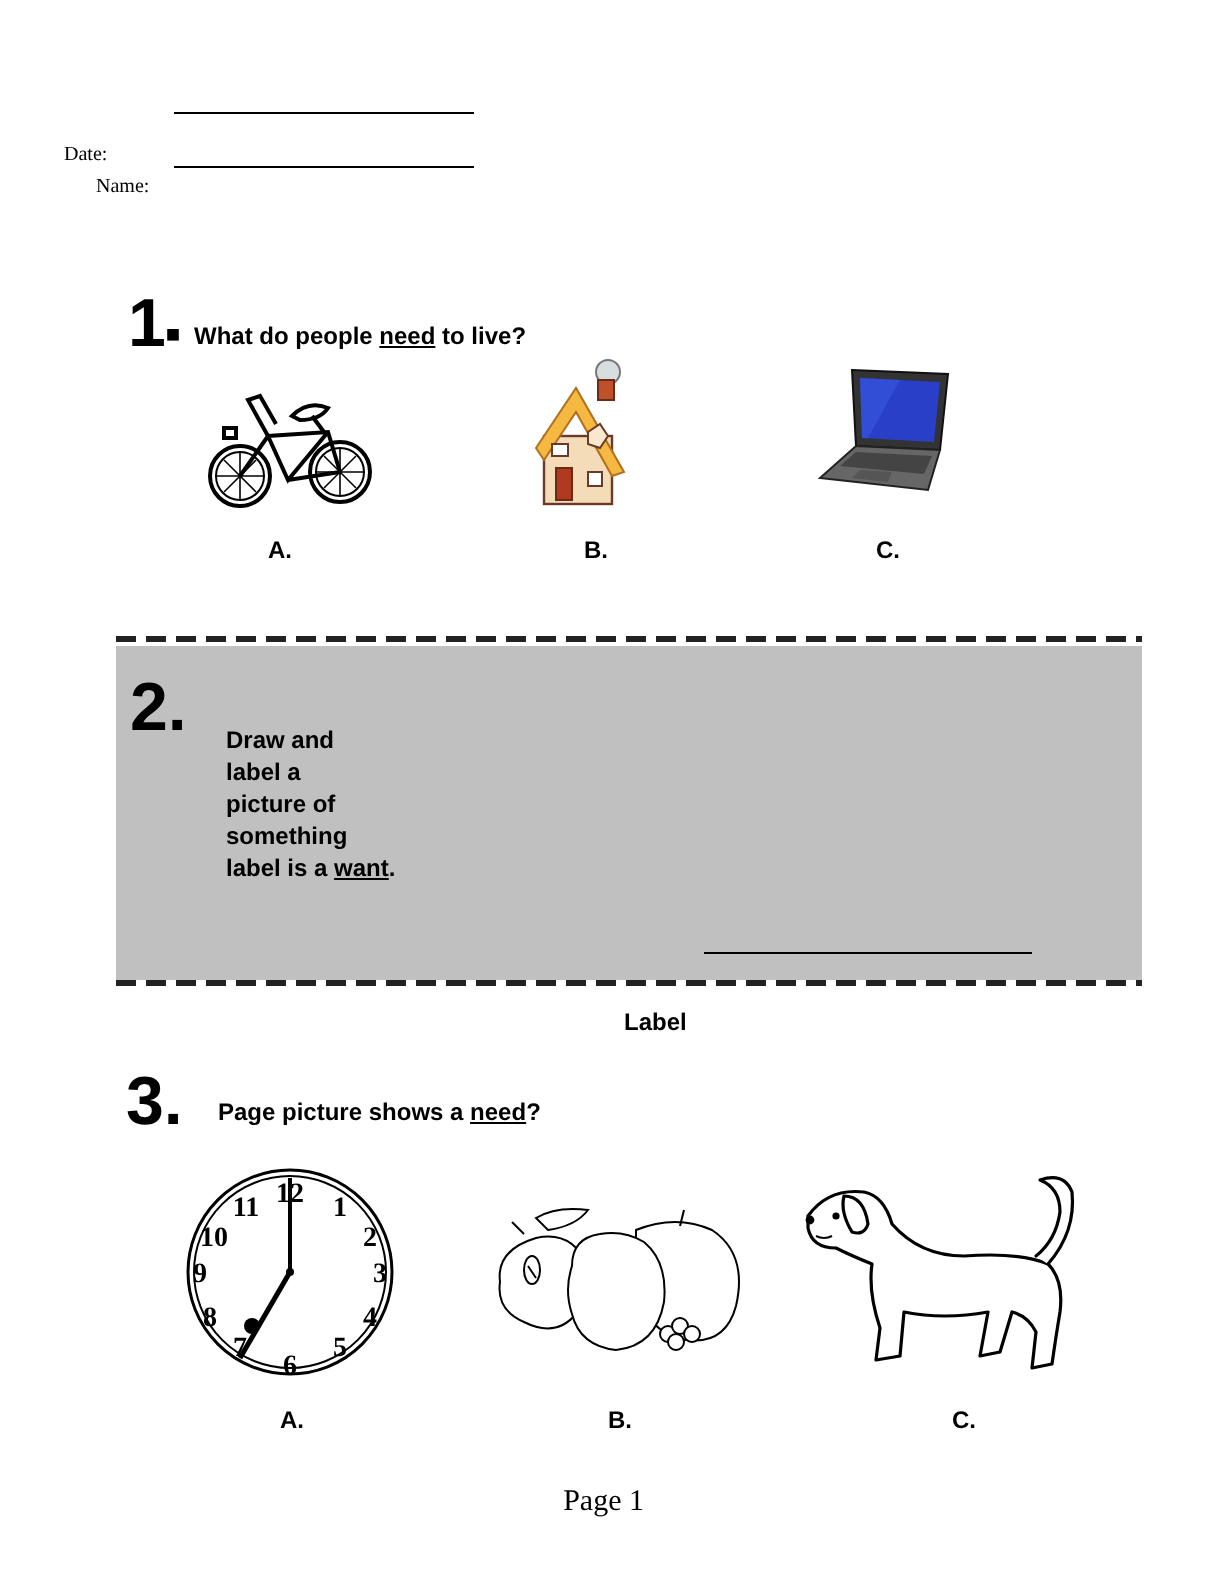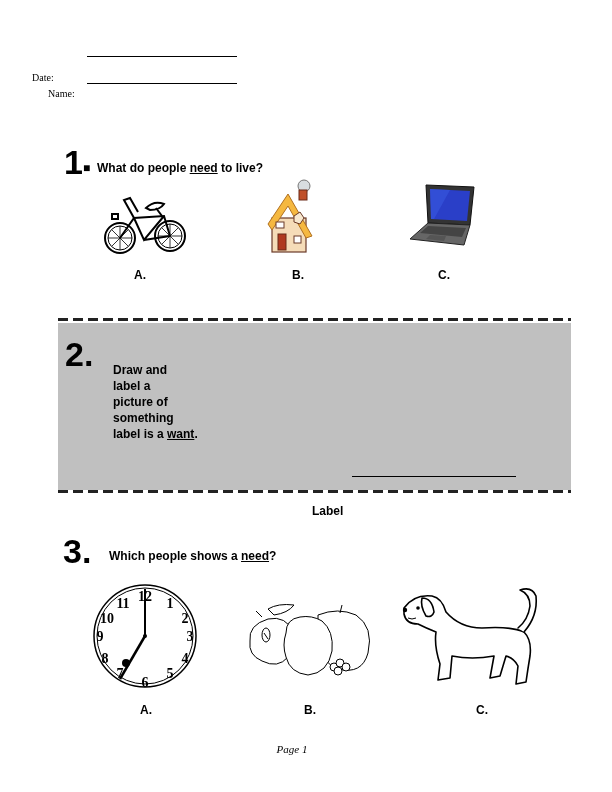--- a/index.html
+++ b/index.html
@@ -16,21 +16,21 @@
   .qtext { font-weight: bold; font-size: 12px; }
   .u { text-decoration: underline; }
   .opt { font-weight: bold; font-size: 12px; width: 20px; text-align: center; }
 
   .dash { height: 3px; background: repeating-linear-gradient(to right, #222 0 10px, transparent 10px 15px); }
   .grey-box { background: #c0c0c0; }
 
   .draw-text { font-weight: bold; font-size: 12px; line-height: 16px; }
   .label-line { border-bottom: 1px solid #000; }
 
-  .page-num { font-size: 11px; text-align: center; width: 60px; font-style: italic; }
+  .page-num { font-size: 15px; text-align: right; width: 60px; }
   svg { display: block; }
 </style>
 </head>
 <body>
 
 <div class="abs serif hdr-label" style="left:48px; top:44px;margin-top:44px;">Name:</div>
 <div class="abs hdr-line" style="left:87px; top:56px; width:150px;"></div>
 <div class="abs serif hdr-label" style="left:32px; top:72px;">Date:</div>
 <div class="abs hdr-line" style="left:87px; top:83px; width:150px;"></div>
 
@@ -107,21 +107,21 @@
   <div>label a</div>
   <div>picture of</div>
   <div>something</div>
   <div><span>label is a </span><span class="u">want</span><span>.</span></div>
 </div>
 <div class="abs sans qtext" style="left:312px; top:464px;margin-top:40px;">Label</div>
 <div class="abs label-line" style="left:352px; top:476px; width:164px;"></div>
 
 <div class="abs sans qnum" style="left:63px; top:534px;">3.</div>
 <div class="abs sans qtext" style="left:109px; top:549px;">
-  <span>Which people shows a </span><span class="u">need</span><span>?</span>
+  <span>Page picture shows a </span><span class="u">need</span><span>?</span>
 </div>
 
 <div class="abs" style="left:92px; top:583px;">
   <svg width="106" height="106" viewBox="0 0 106 106">
     <circle cx="53" cy="53" r="51" fill="#fff" stroke="#000" stroke-width="1.5"></circle>
     <circle cx="53" cy="53" r="48" fill="none" stroke="#000" stroke-width="1"></circle>
     <g font-family="Liberation Serif, serif" font-size="14" font-weight="bold" text-anchor="middle">
       <text x="53" y="18">12</text>
       <text x="78" y="25">1</text>
       <text x="93" y="40">2</text>

